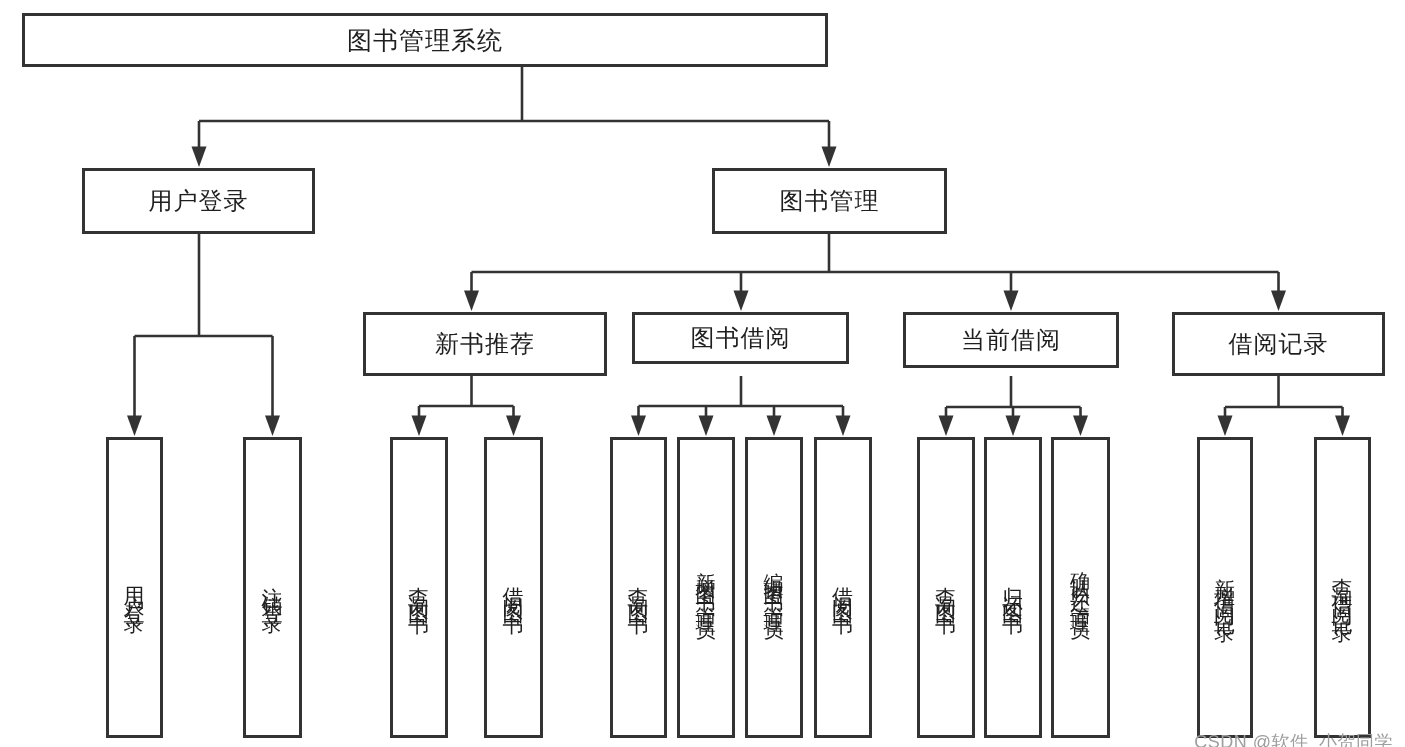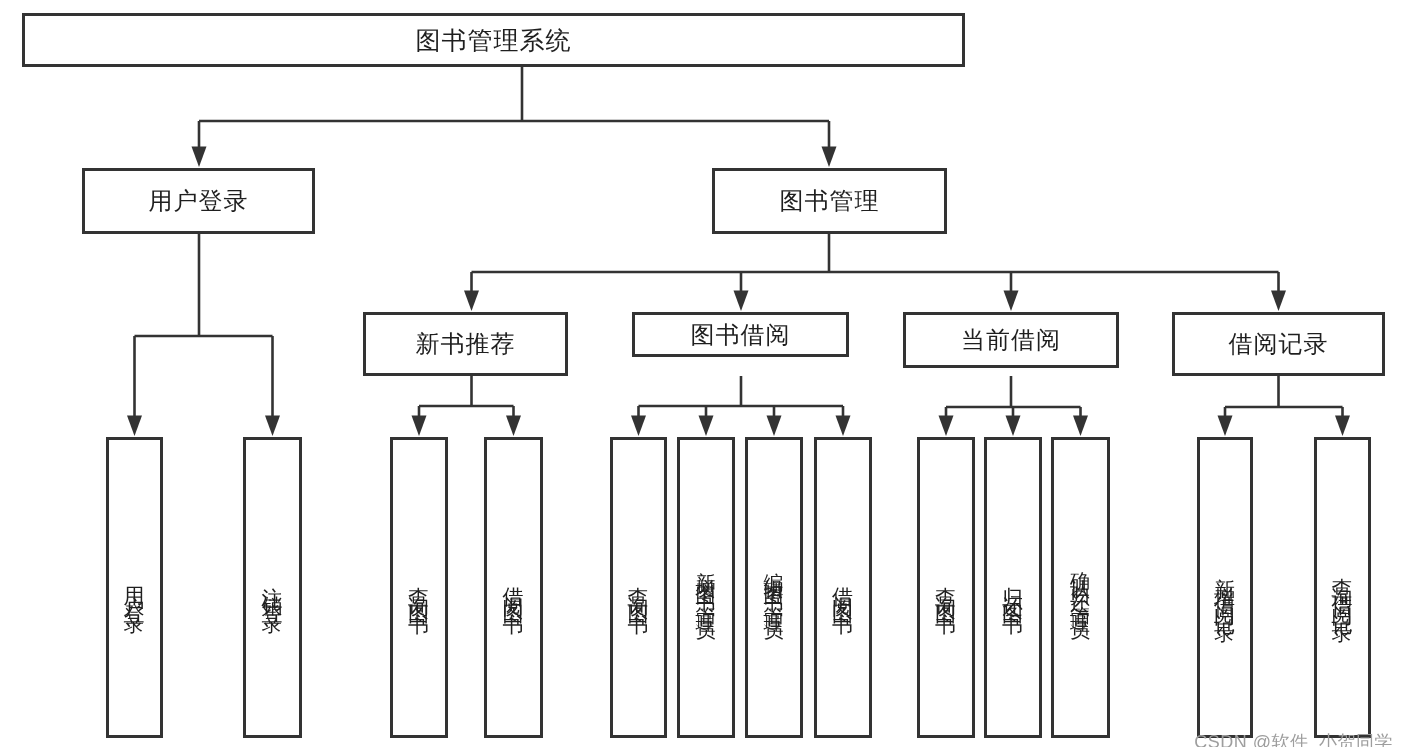--- a/index.html
+++ b/index.html
@@ -105,35 +105,35 @@
       <path class="arw" d="M1080.5 436 l-7.5 -20.5 h15 z"></path>
 
     <path class="ln" d="M1278.5 376 V407"></path>
     <path class="ln" d="M1225 407 H1342.5"></path>
     <path class="ln" d="M1225 407 V421"></path>
       <path class="arw" d="M1225 436 l-7.5 -20.5 h15 z"></path>
     <path class="ln" d="M1342.5 407 V421"></path>
       <path class="arw" d="M1342.5 436 l-7.5 -20.5 h15 z"></path>
   </svg>
 
-  <div class="box root" style="left:22px;top:13px;width:943px;height:54px;">
+  <div class="box root" style="left:22px;top:13px;width:806px;height:54px;">
     <span class="hlabel">图书管理系统</span>
   </div>
 
   <div class="box" style="left:82px;top:168px;width:233px;height:66px;">
     <span class="hlabel">用户登录</span>
   </div>
   <div class="box" style="left:712px;top:168px;width:235px;height:66px;">
     <span class="hlabel">图书管理</span>
   </div>
 
-  <div class="box" style="left:363px;top:312px;width:205px;height:64px;">
+  <div class="box" style="left:363px;top:312px;width:244px;height:64px;">
     <span class="hlabel">新书推荐</span>
   </div>
-  <div class="box" style="left:632px;top:312px;width:217px;height:45px;">
+  <div class="box" style="left:632px;top:312px;width:217px;height:52px;">
     <span class="hlabel">图书借阅</span>
   </div>
   <div class="box" style="left:903px;top:312px;width:216px;height:56px;">
     <span class="hlabel">当前借阅</span>
   </div>
   <div class="box" style="left:1172px;top:312px;width:213px;height:64px;">
     <span class="hlabel">借阅记录</span>
   </div>
 
   <div class="box vbox" style="left:106px;width:57px;">

